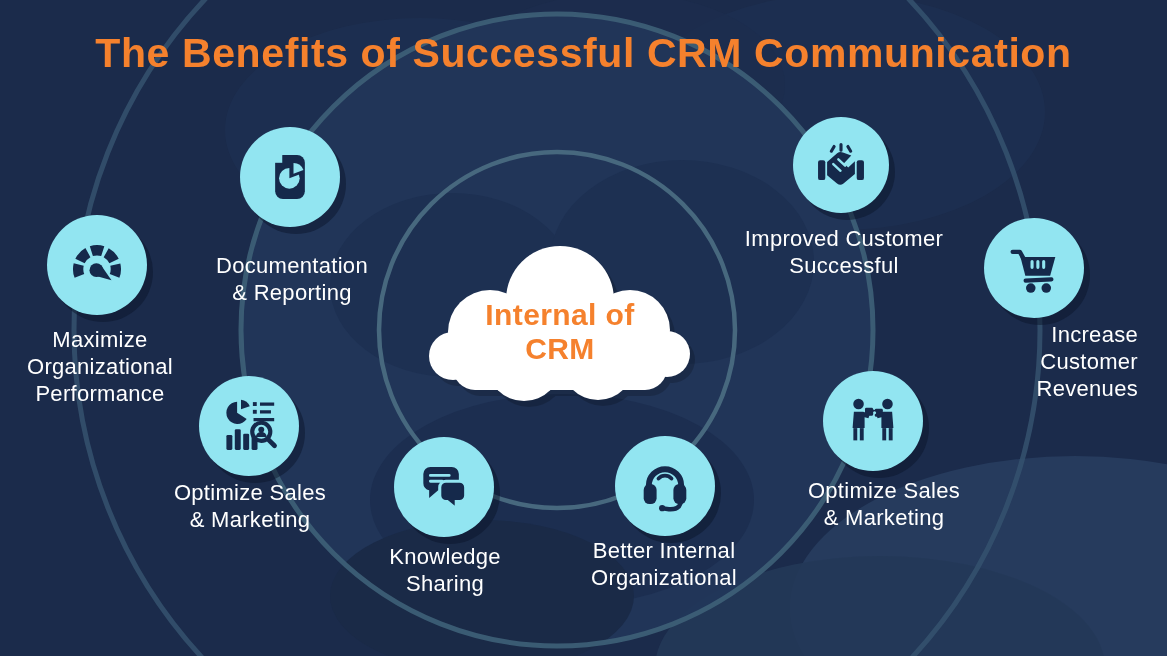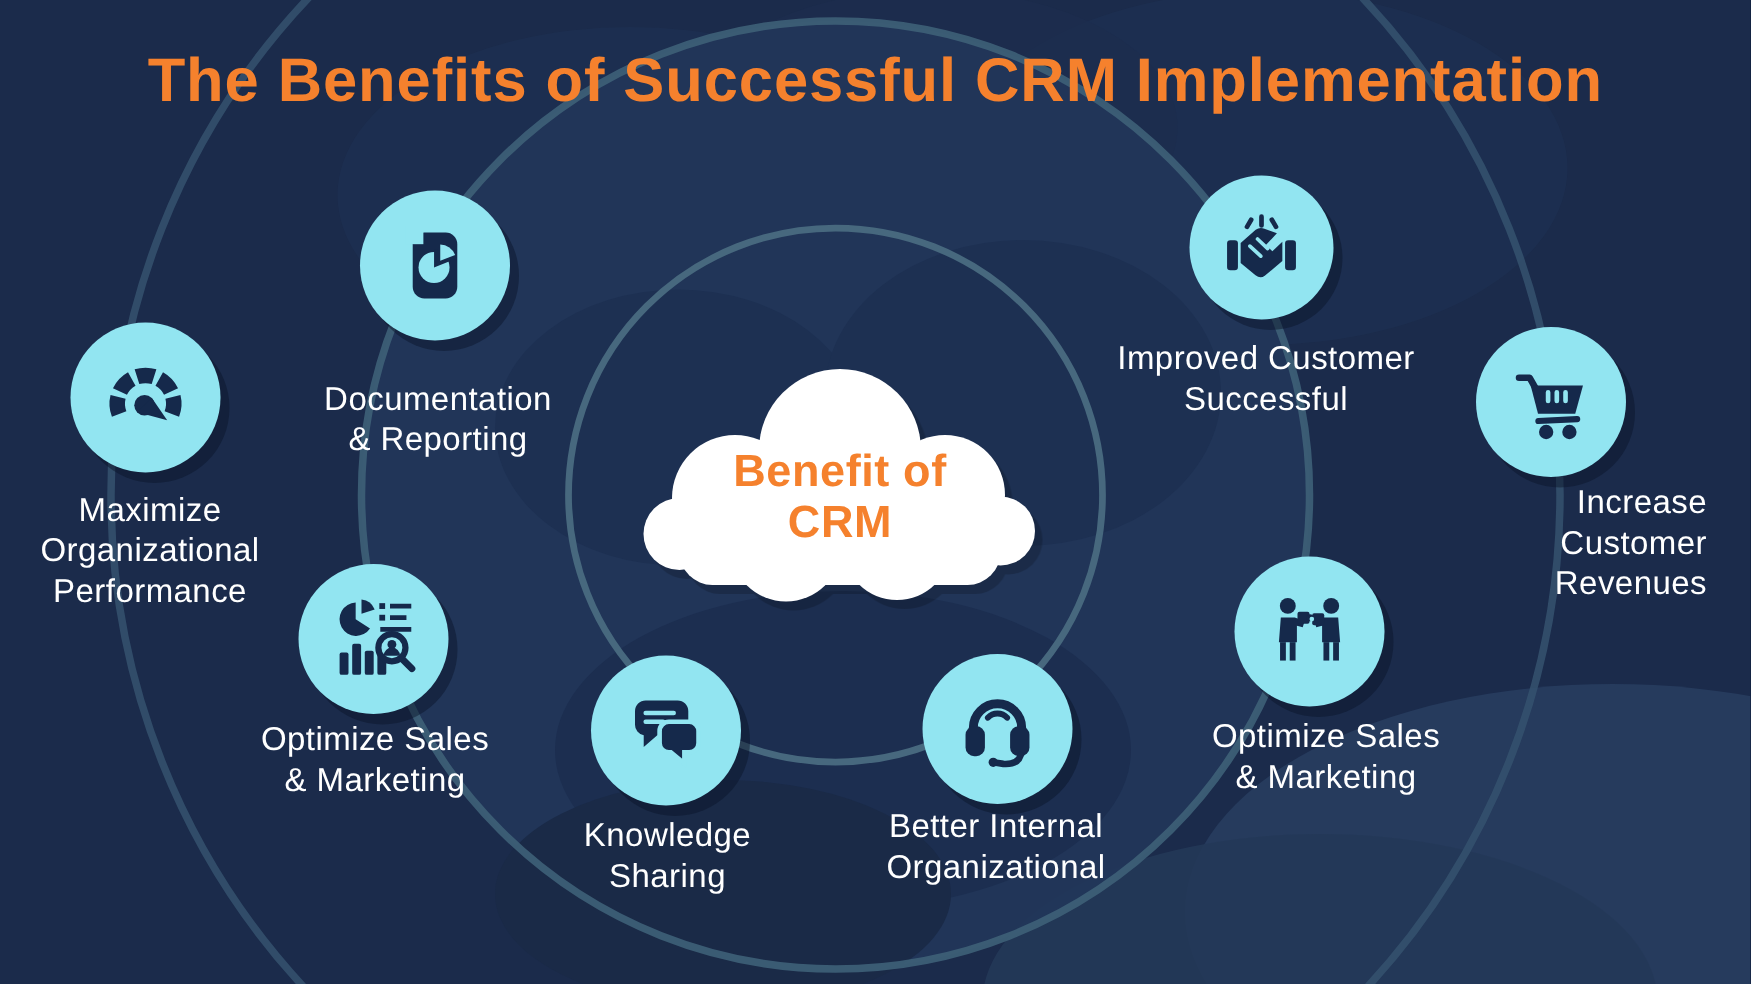--- a/index.html
+++ b/index.html
@@ -75,36 +75,36 @@
     <circle cx="557" cy="330" r="316" fill="#223659" opacity="0.92"></circle>
     <ellipse cx="452" cy="285" rx="122" ry="92" fill="#1D3052"></ellipse>
     <ellipse cx="682" cy="262" rx="132" ry="102" fill="#1D3052"></ellipse>
     <ellipse cx="562" cy="500" rx="192" ry="106" fill="#1C2E50"></ellipse>
     <ellipse cx="482" cy="596" rx="152" ry="76" fill="#1A2A47"></ellipse>
     <circle cx="557" cy="330" r="483" fill="none" stroke="#35526F" stroke-width="5" opacity="0.85"></circle>
     <circle cx="557" cy="330" r="316" fill="none" stroke="#3E6078" stroke-width="5" opacity="0.9"></circle>
     <circle cx="557" cy="330" r="178" fill="none" stroke="#47687E" stroke-width="4.5"></circle>
   </svg>
 
-  <h1 class="title">The Benefits of Successful CRM Implementation</h1>
+  <h1 class="title">The Benefits of Successful CRM Communication</h1>
 
   <div class="cloud">
     <svg viewBox="0 0 264 172" aria-hidden="true">
       <g fill="#FFFFFF">
         <circle cx="132" cy="64" r="54"></circle>
         <circle cx="62" cy="96" r="42"></circle>
         <circle cx="202" cy="94" r="40"></circle>
         <circle cx="25" cy="120" r="24"></circle>
         <circle cx="239" cy="118" r="23"></circle>
         <circle cx="96" cy="128" r="37"></circle>
         <circle cx="170" cy="128" r="36"></circle>
         <rect x="25" y="96" width="214" height="58" rx="22"></rect>
       </g>
     </svg>
-    <div class="cloud-label">Benefit of
+    <div class="cloud-label">Internal of
 CRM</div>
   </div>
 
   <div class="node n1">
     <div class="bubble">
       <svg viewBox="0 0 48 48" aria-hidden="true">
         <path class="ic-s" stroke-width="8" stroke-dasharray="9 2.9" d="M10.4 32.5 A14.6 14.6 0 1 1 37.6 32.5"></path>
         <circle class="ic" cx="23.5" cy="28" r="5.3"></circle>
         <path class="ic" d="M27.3 24.3 L35.2 35.8 L19.9 31.6 Z"></path>
       </svg>

